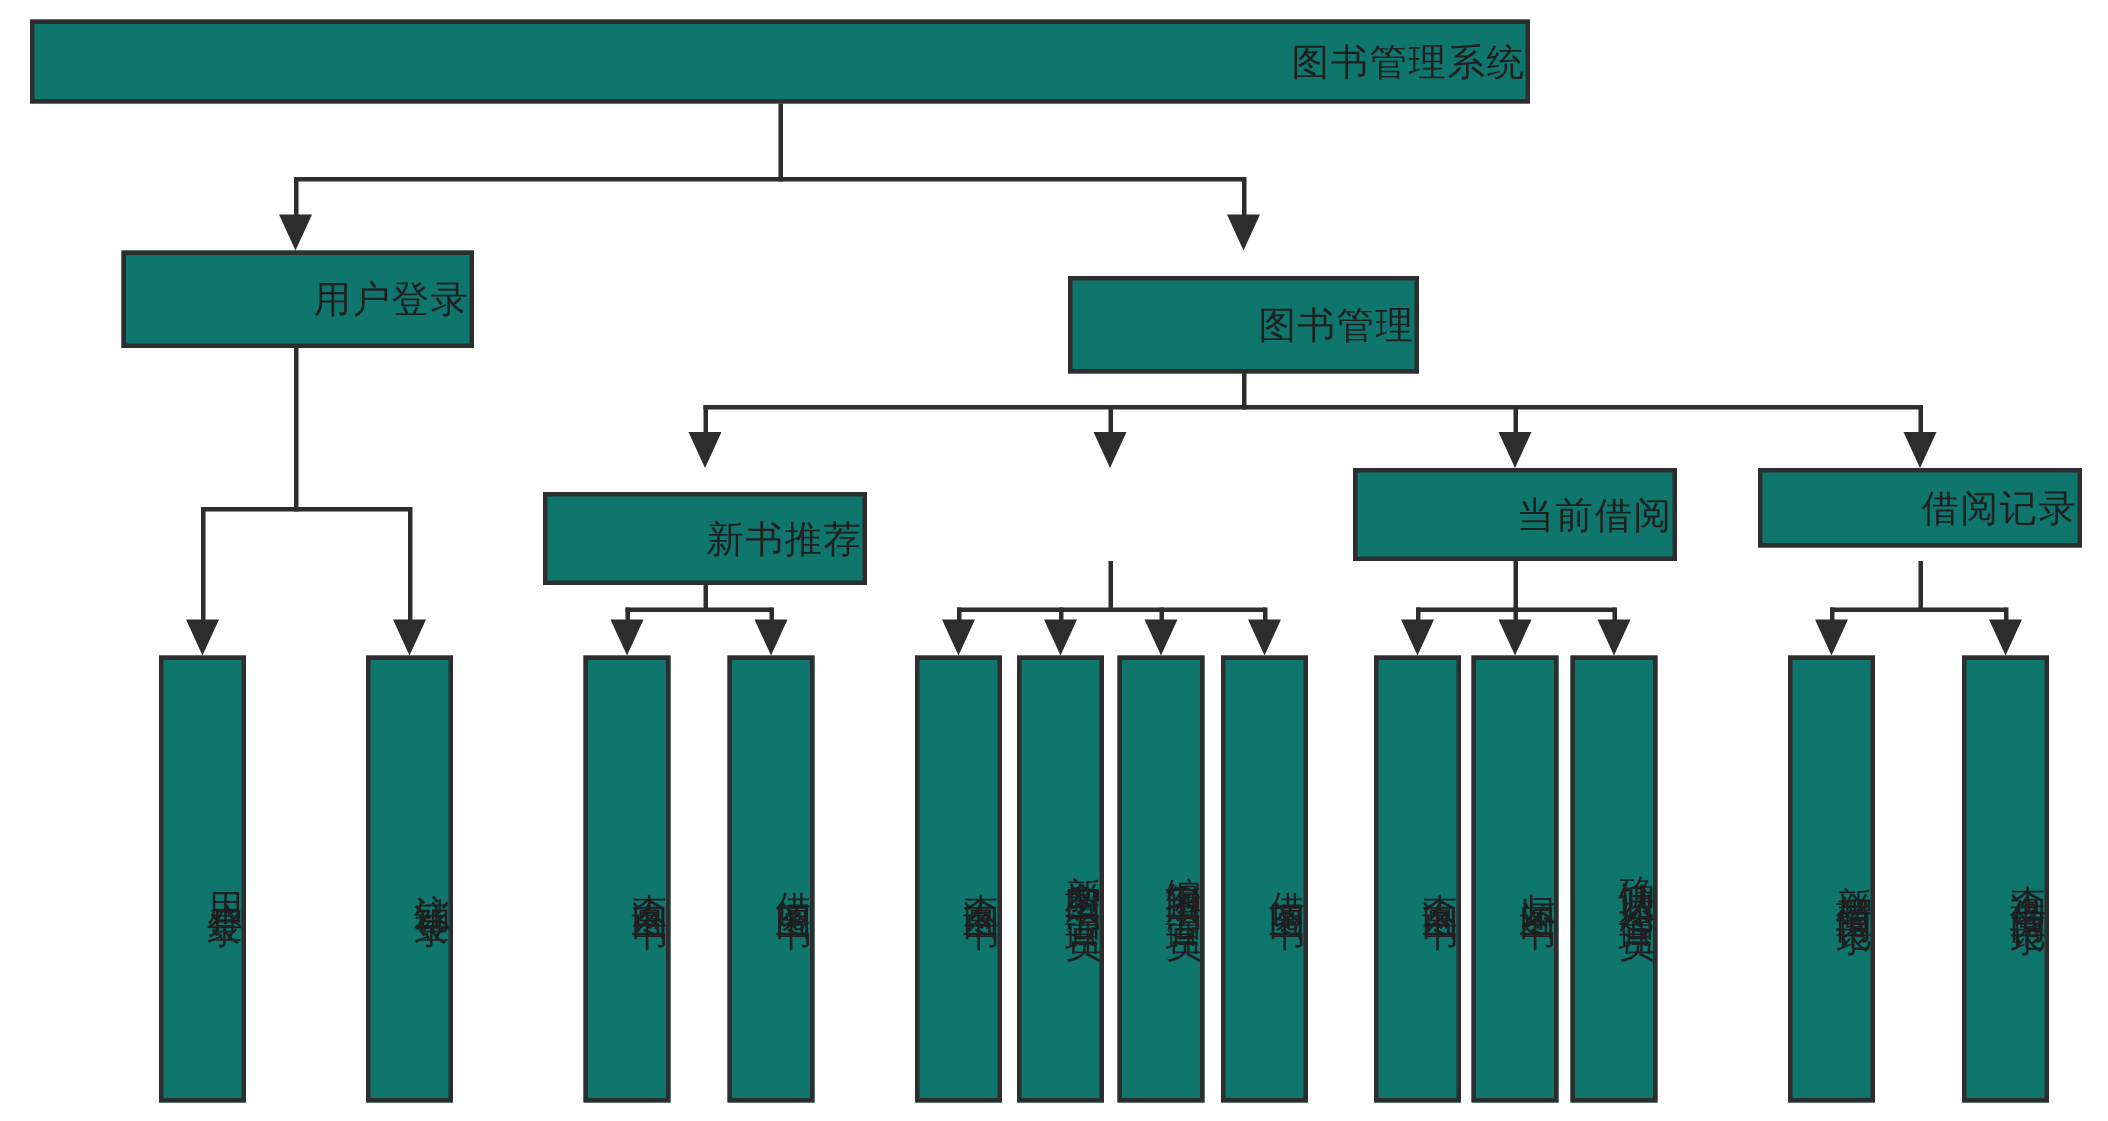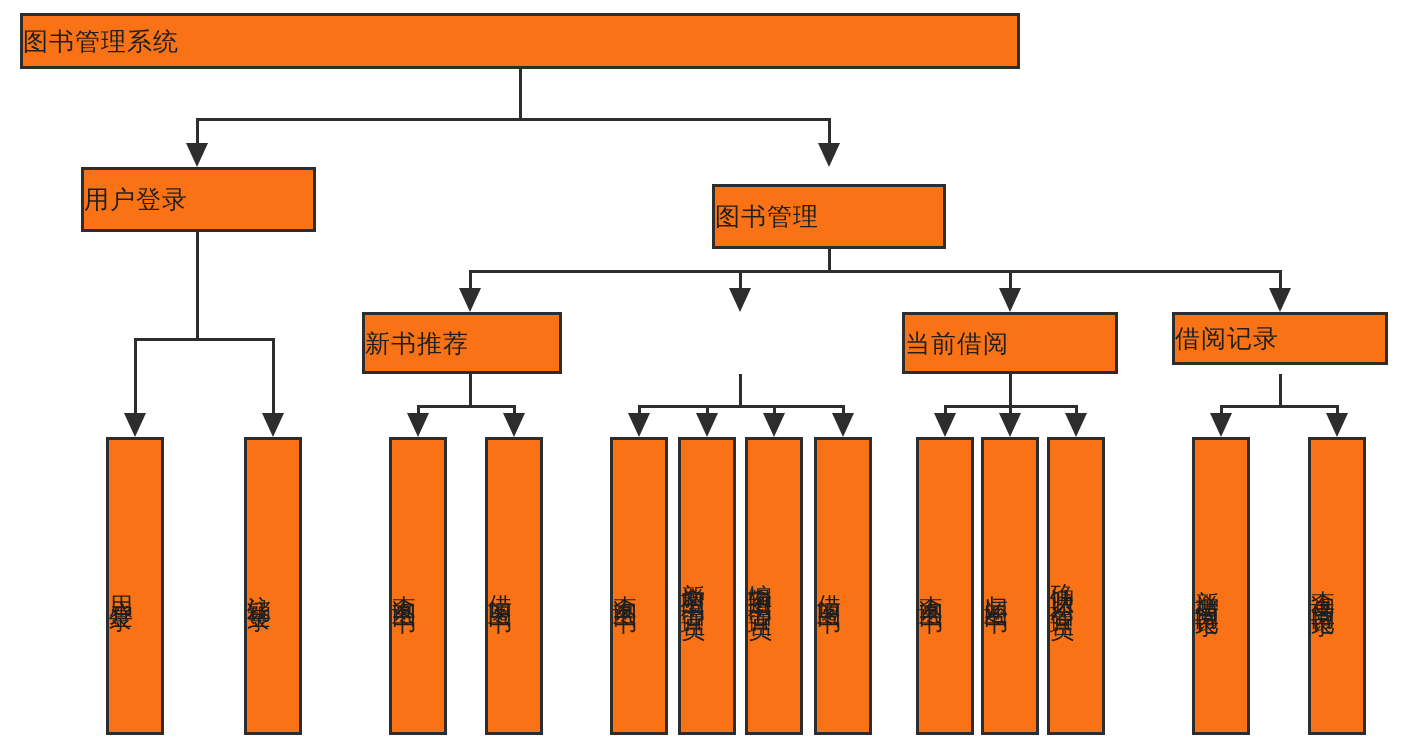--- a/index.html
+++ b/index.html
@@ -12,24 +12,24 @@
     width: 1405px;
     height: 747px;
     background: var(--bg-color, #ffffff);
     overflow: hidden;
     font-family: "Liberation Sans", sans-serif;
   }
   .node {
     position: absolute;
     box-sizing: border-box;
     border: 3px solid var(--line-color, #2d2d2d);
-    background: #f97316;
+    background: #0f766e;
     display: flex;
     align-items: center;
-    justify-content: flex-start;
+    justify-content: flex-end;
     color: var(--text-color, #1f1f1f);
     font-size: 25px;
     letter-spacing: 1px;
     white-space: nowrap;
   }
   .leaf {
     font-size: 24px;
     letter-spacing: 0;
     white-space: normal;
   }
@@ -132,21 +132,21 @@
     <span class="lbl">图书管理系统</span>
   </div>
 
   <div class="node" style="left:81px;top:167px;width:235px;height:65px">
     <span class="lbl">用户登录</span>
   </div>
   <div class="node" style="left:712px;top:184px;width:234px;height:65px">
     <span class="lbl">图书管理</span>
   </div>
 
-  <div class="node" style="left:362px;top:312px;width:200px;height:62px">
+  <div class="node" style="left:362px;top:328px;width:216px;height:62px">
     <span class="lbl">新书推荐</span>
   </div>
   <div class="node" style="left:902px;top:312px;width:216px;height:62px">
     <span class="lbl">当前借阅</span>
   </div>
   <div class="node" style="left:1172px;top:312px;width:216px;height:53px">
     <span class="lbl">借阅记录</span>
   </div>
 
   <div class="node leaf" style="left:106px;top:437px;width:58px;height:298px">

